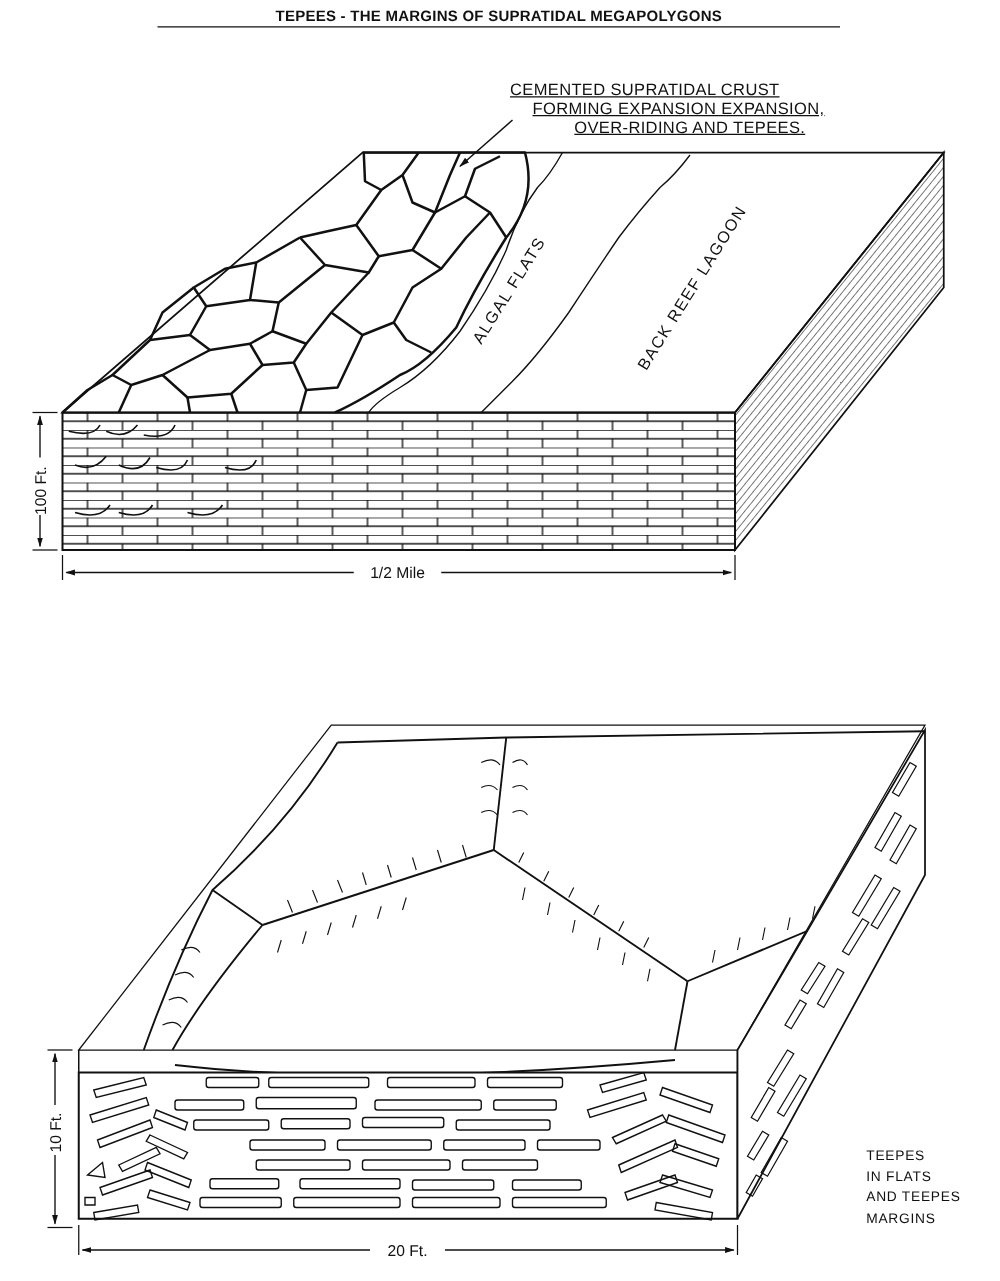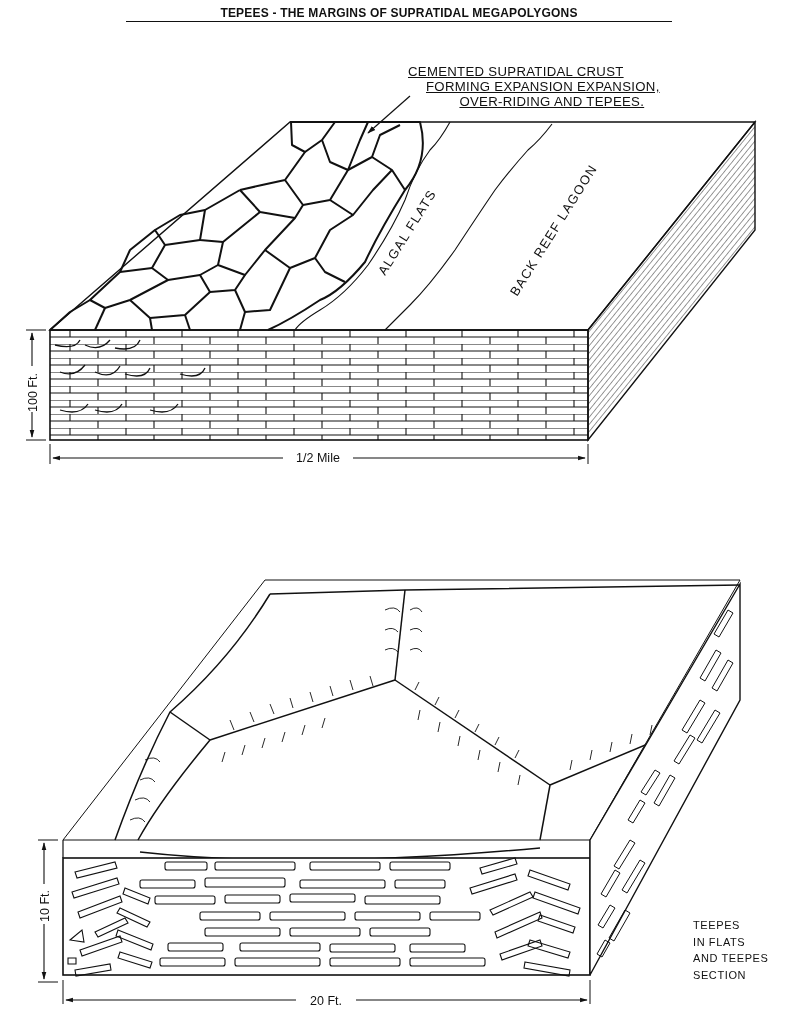--- a/index.html
+++ b/index.html
@@ -28,21 +28,21 @@
 <div class="callout">
   <span class="l1">CEMENTED SUPRATIDAL CRUST</span>
   <span class="l2">FORMING EXPANSION EXPANSION,</span>
   <span class="l3">OVER-RIDING AND TEPEES.</span>
 </div>
 
 <div class="note">
   <span>TEEPES</span>
   <span>IN FLATS</span>
   <span>AND TEEPES</span>
-  <span>SECTION</span>
+  <span>MARGINS</span>
 </div>
 
 <svg width="800" height="1025" viewBox="0 0 800 1025">
   <defs>
     <marker id="arrowEnd" viewBox="0 0 10 10" refX="9" refY="5" markerWidth="7" markerHeight="7" orient="auto">
       <path d="M0,2 L10,5 L0,8 z" fill="#111"></path>
     </marker>
     <marker id="arrowStart" viewBox="0 0 10 10" refX="1" refY="5" markerWidth="7" markerHeight="7" orient="auto">
       <path d="M10,2 L0,5 L10,8 z" fill="#111"></path>
     </marker>

